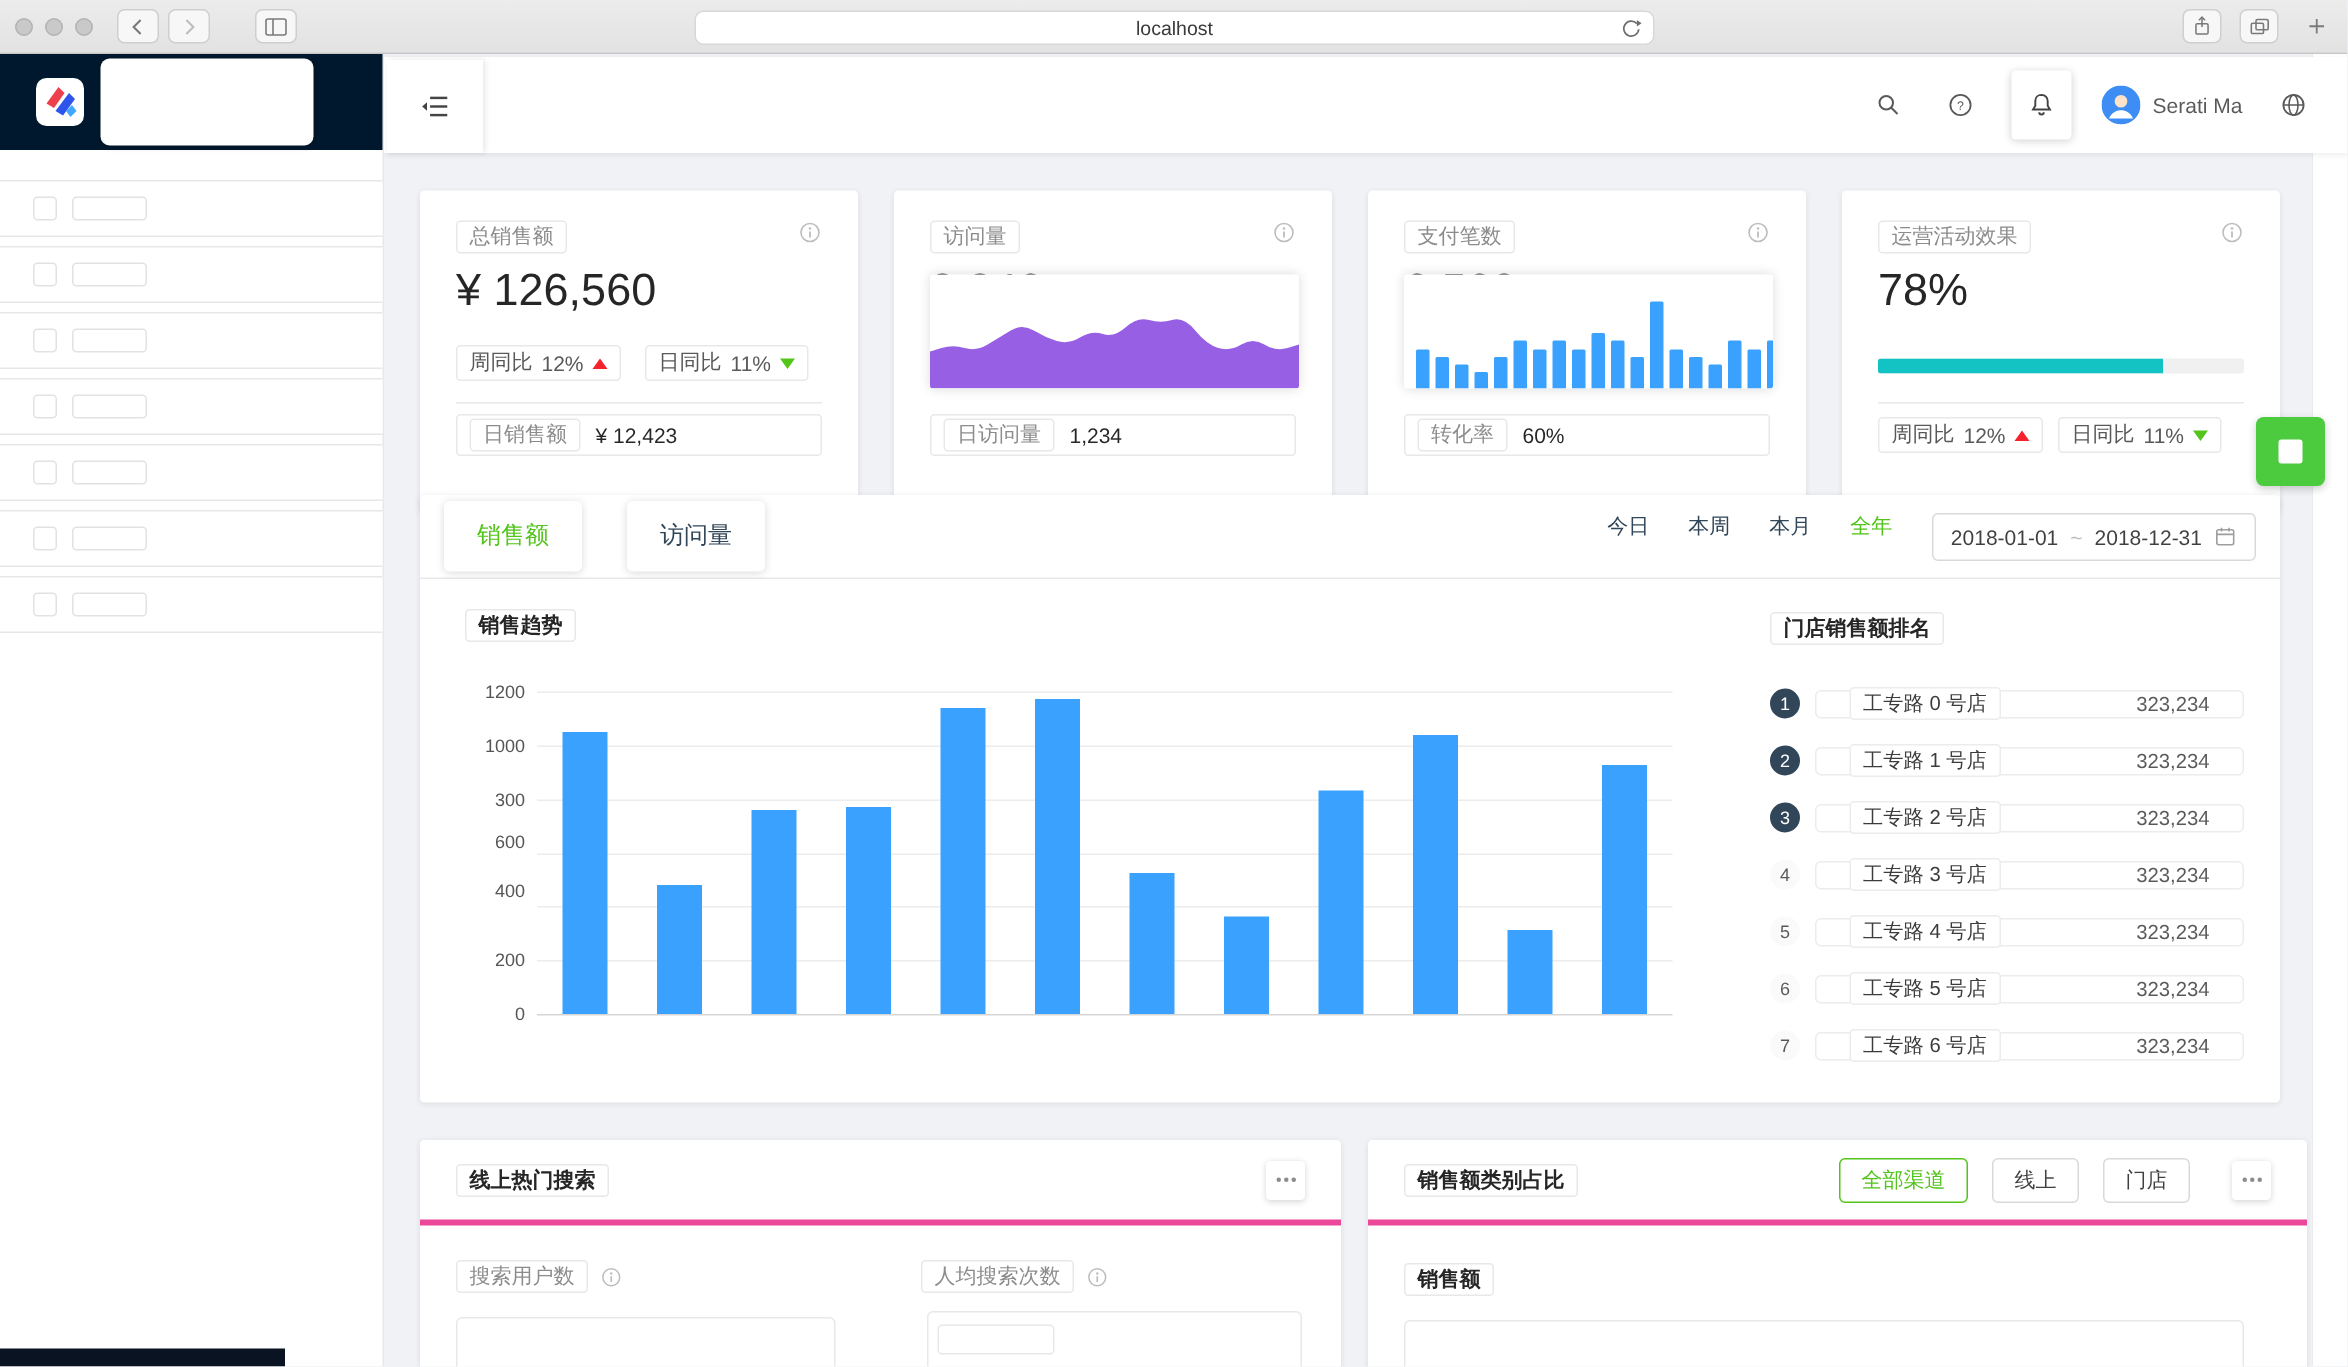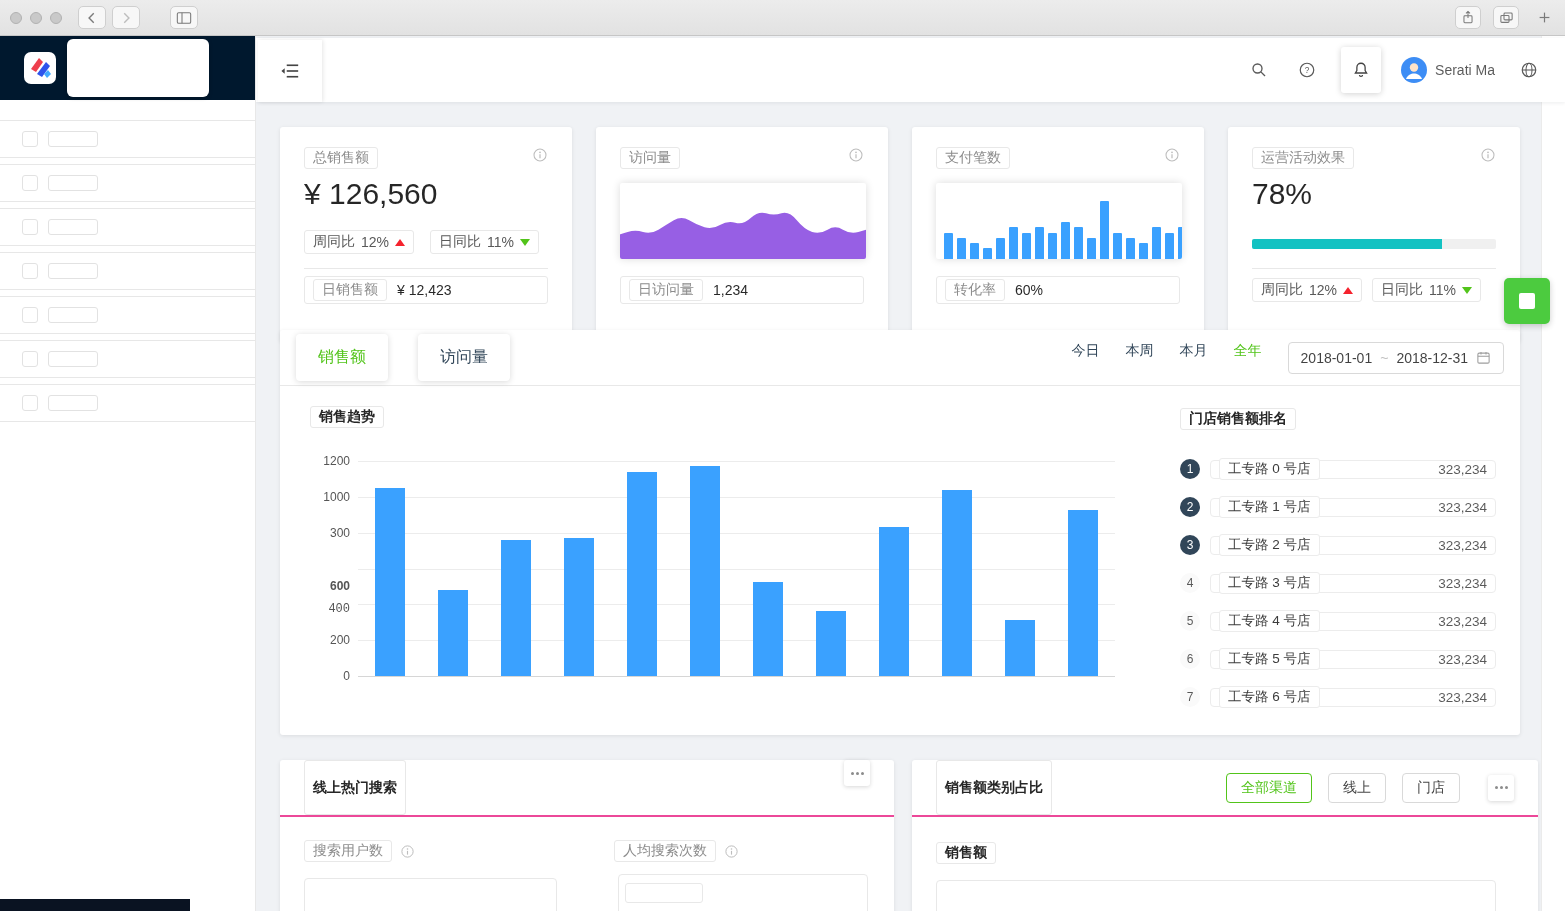--- a/index.html
+++ b/index.html
@@ -82,28 +82,28 @@
 .bars{position:absolute;left:0;right:0;bottom:0;height:215px;display:flex}
 .bar-col{flex:1;position:relative}
 .bar{position:absolute;bottom:0;left:50%;transform:translateX(-50%);width:30px;background:#3aa1ff;cursor:pointer}
 .x-labels{position:absolute;left:48px;right:0;top:221px;display:flex}
 .xlabel{flex:1;text-align:center;font-size:12.5px;color:#666;padding-top:6px}
 .ranking{position:absolute;left:900px;top:22px;width:316px}
 .rank-list{margin-top:20px}
 .rank-row{display:flex;align-items:center;height:38px;gap:10px}
 .rank-badge{width:20px;height:20px;border-radius:50%;font-size:12px;line-height:20px;text-align:center;color:rgba(0,0,0,.65);background:#fafafa;flex:none}
 .rank-badge.top{background:#314659;color:#fff}
-.rank-box{flex:1;height:19px;border:1px solid #ececec;border-radius:4px;display:flex;align-items:center;justify-content:space-between;padding:0 8px;background:#fff}
+.rank-box{flex:1;height:19px;border:1px solid #ececec;border-radius:4px;display:flex;align-items:center;justify-content:space-between;padding:0 22px;background:#fff}
 .rank-name{display:inline-block;border:1px solid #ececec;border-radius:3px;padding:1px 8px;font-size:13.5px;color:#3c3c3c;background:#fff;white-space:nowrap}
 .rank-value{font-size:13.5px;color:rgba(0,0,0,.65)}
 
 
 .hot-card{left:280px;top:760px;width:614px;height:300px}
 .cat-card{left:912px;top:760px;width:626px;height:300px}
-.bottom-head{position:relative;height:57px;display:flex;padding:0 24px;border-bottom:2px solid #ec4899}
+.bottom-head{position:relative;height:57px;display:flex;align-items:center;padding:0 24px;border-bottom:4px solid #ec4899}
 .bottom-head .more-box{margin-left:auto}
 .metric-col{position:absolute;top:80px}
 .metric-label{display:flex;align-items:center;gap:8px}
 .skel-block{position:absolute;background:#fff;border:1px solid #e8e8e8;border-radius:4px}
 .skel-inner{position:absolute;left:6px;top:8px;width:78px;height:20px;border:1px solid #e8e8e8;border-radius:3px;background:#fff}
 .channel-group{margin-left:auto;display:flex;align-items:center;gap:16px}
 .channel-btn{border:1px solid #d9d9d9;border-radius:4px;padding:5px 14px;font-size:14px;color:rgba(0,0,0,.75);background:#fff;cursor:pointer;white-space:nowrap}
 .channel-btn.active{border-color:#52c41a;color:#52c41a}
 
 
@@ -130,20 +130,29 @@
   <div class="nav-btn">
     <svg width="14" height="14" viewBox="0 0 24 24">
         <polyline points="9,4 17,12 9,20" fill="none" stroke="#bdbdbd" stroke-width="2.4"></polyline>
       </svg>
   </div>
   <div class="nav-btn" style="margin-left:24px">
     <svg width="16" height="14" viewBox="0 0 24 20">
         <rect x="2" y="2" width="20" height="16" rx="2" fill="none" stroke="#7a7a7a" stroke-width="1.6"></rect>
         <line x1="9" y1="2" x2="9" y2="18" stroke="#7a7a7a" stroke-width="1.6"></line>
       </svg>
+  </div>
+  <div class="url-field">
+    <span>localhost</span>
+    <span class="url-refresh">
+      <svg width="15" height="15" viewBox="0 0 24 24">
+          <path d="M18 6 A 8 8 0 1 0 20 12" fill="none" stroke="#6e6e6e" stroke-width="1.8"></path>
+          <polygon points="18,2 18,9 23,5.5" fill="#6e6e6e"></polygon>
+        </svg>
+    </span>
   </div>
   <div class="browser-right">
     <div class="chrome-icon">
       <svg width="14" height="15" viewBox="0 0 24 26">
           <rect x="5" y="10" width="14" height="12" rx="1.5" fill="none" stroke="#7a7a7a" stroke-width="1.8"></rect>
           <line x1="12" y1="3" x2="12" y2="14" stroke="#7a7a7a" stroke-width="1.8"></line>
           <polyline points="8.5,6 12,2.5 15.5,6" fill="none" stroke="#7a7a7a" stroke-width="1.8"></polyline>
         </svg>
     </div>
     <div class="chrome-icon">
@@ -399,22 +408,22 @@
       </div>
     </div>
   </div>
   <div class="sales-body">
     <span class="box-label dark trend-title">销售趋势</span>
 
     <div class="trend-chart">
       <div class="y-axis" id="trend-yaxis">
           <div class="ytick" style="top: 208px;">0</div>
           <div class="ytick" style="top: 172.167px;">200</div>
-          <div class="ytick" style="top: 141px; font-family: Liberation Mono, monospace;">400</div>
-          <div class="ytick" style="top: 118px; font-weight: bold;">600</div>
+          <div class="ytick" style="top: 126px;">400</div>
+          <div class="ytick" style="top: 93px;">600</div>
           <div class="ytick" style="top: 64.6667px;">300</div>
           <div class="ytick" style="top: 28.8333px;">1000</div>
           <div class="ytick" style="top: -7px;">1200</div>
         </div>
       <div class="plot">
         <div id="trend-grid">
             <div class="gridline zero" style="top: 215px;"></div>
             <div class="gridline" style="top: 179.167px;"></div>
             <div class="gridline" style="top: 143.333px;"></div>
             <div class="gridline" style="top: 107.5px;"></div>

